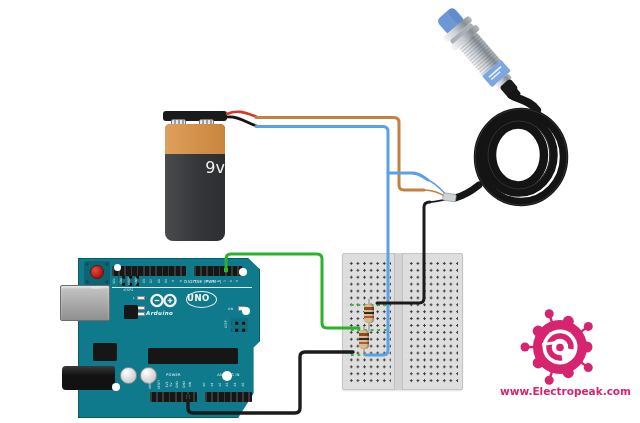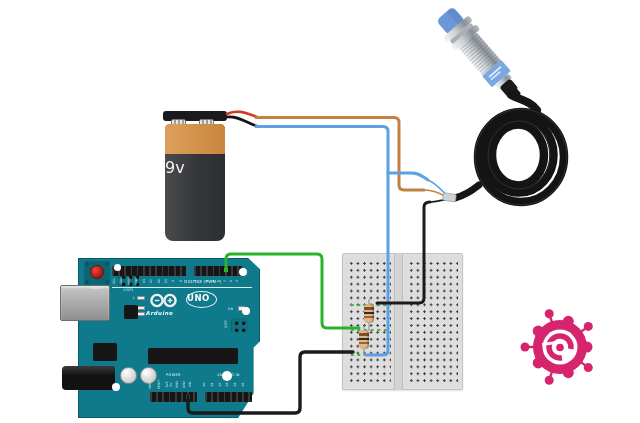--- a/index.html
+++ b/index.html
@@ -6,21 +6,21 @@
   body{font-family:"DejaVu Sans",sans-serif;}
   #canvas{position:relative;width:640px;height:423px;background:#ffffff;overflow:hidden;}
   #canvas *{box-sizing:border-box;}
   .abs{position:absolute;}
 
   
   .bat-cap{left:163px;top:111px;width:64px;height:10px;background:#191a1b;border-radius:3px;}
   .bat-term{top:119px;width:15px;height:8px;background:repeating-linear-gradient(90deg,#e8e8e8 0 2px,#9e9e9e 2px 4px);border:1px solid #777;border-radius:2px;}
   .bat-body{left:165px;top:124px;width:60px;height:117px;background:linear-gradient(90deg,#4a4b4d,#353639 55%,#2d2e30);border-radius:5px 5px 8px 8px;}
   .bat-band{left:165px;top:124px;width:60px;height:30px;background:linear-gradient(90deg,#dda05c,#c9853c);border-radius:5px 5px 0 0;}
-  .bat-label{left:165px;top:158px;width:60px;text-align:left;color:#f2f2f2;font-size:16px;}
+  .bat-label{left:165px;top:158px;width:60px;text-align:right;color:#f2f2f2;font-size:16px;}
 
   
   .bb{left:342px;top:253px;width:121px;height:137px;background:#dddedd;border:1px solid #c3c5c4;border-radius:2px;box-shadow:0 1px 2px rgba(0,0,0,.12);}
   .bb-channel{left:394px;top:253px;width:9px;height:137px;background:#d2d3d2;border-left:1px solid #bfc1c0;border-right:1px solid #bfc1c0;}
   .bb-holes{background-image:radial-gradient(circle,#3d3d3d 1.05px,rgba(0,0,0,0) 1.35px);background-size:6.6px 6.9px;background-position:2px 2px;}
   .bb-holes-l{left:346px;top:258px;width:45px;height:128px;}
   .bb-holes-r{left:406px;top:258px;width:52px;height:128px;}
   .bb-green{height:6px;background-image:radial-gradient(circle,#43b04a 1.2px,rgba(0,0,0,0) 1.5px);background-size:6.6px 6px;background-position:2px 2px;}
 
   
@@ -257,14 +257,15 @@
       <circle cx="34.2" cy="77.3" r="4.5"></circle>
       <circle cx="10" cy="44" r="4.5"></circle>
       <circle cx="34.2" cy="10.7" r="4.5"></circle>
       <circle cx="73.3" cy="23.4" r="4.5"></circle>
     </g>
     <circle cx="45" cy="44" r="17.5" fill="#ffffff"></circle>
     <path d="M46.9,54.8 A11,11 0 1 1 55.8,45.9" fill="none" stroke="#d6246e" stroke-width="5.5"></path>
     <rect x="27" y="39" width="15" height="3" fill="#ffffff" transform="rotate(-8 34 40)"></rect>
     <circle cx="45" cy="44.5" r="3.8" fill="#d6246e"></circle>
   </svg>
+  <div class="abs wm-text">www.Electropeak.com</div>
 
 </div>
 
 </body></html>

